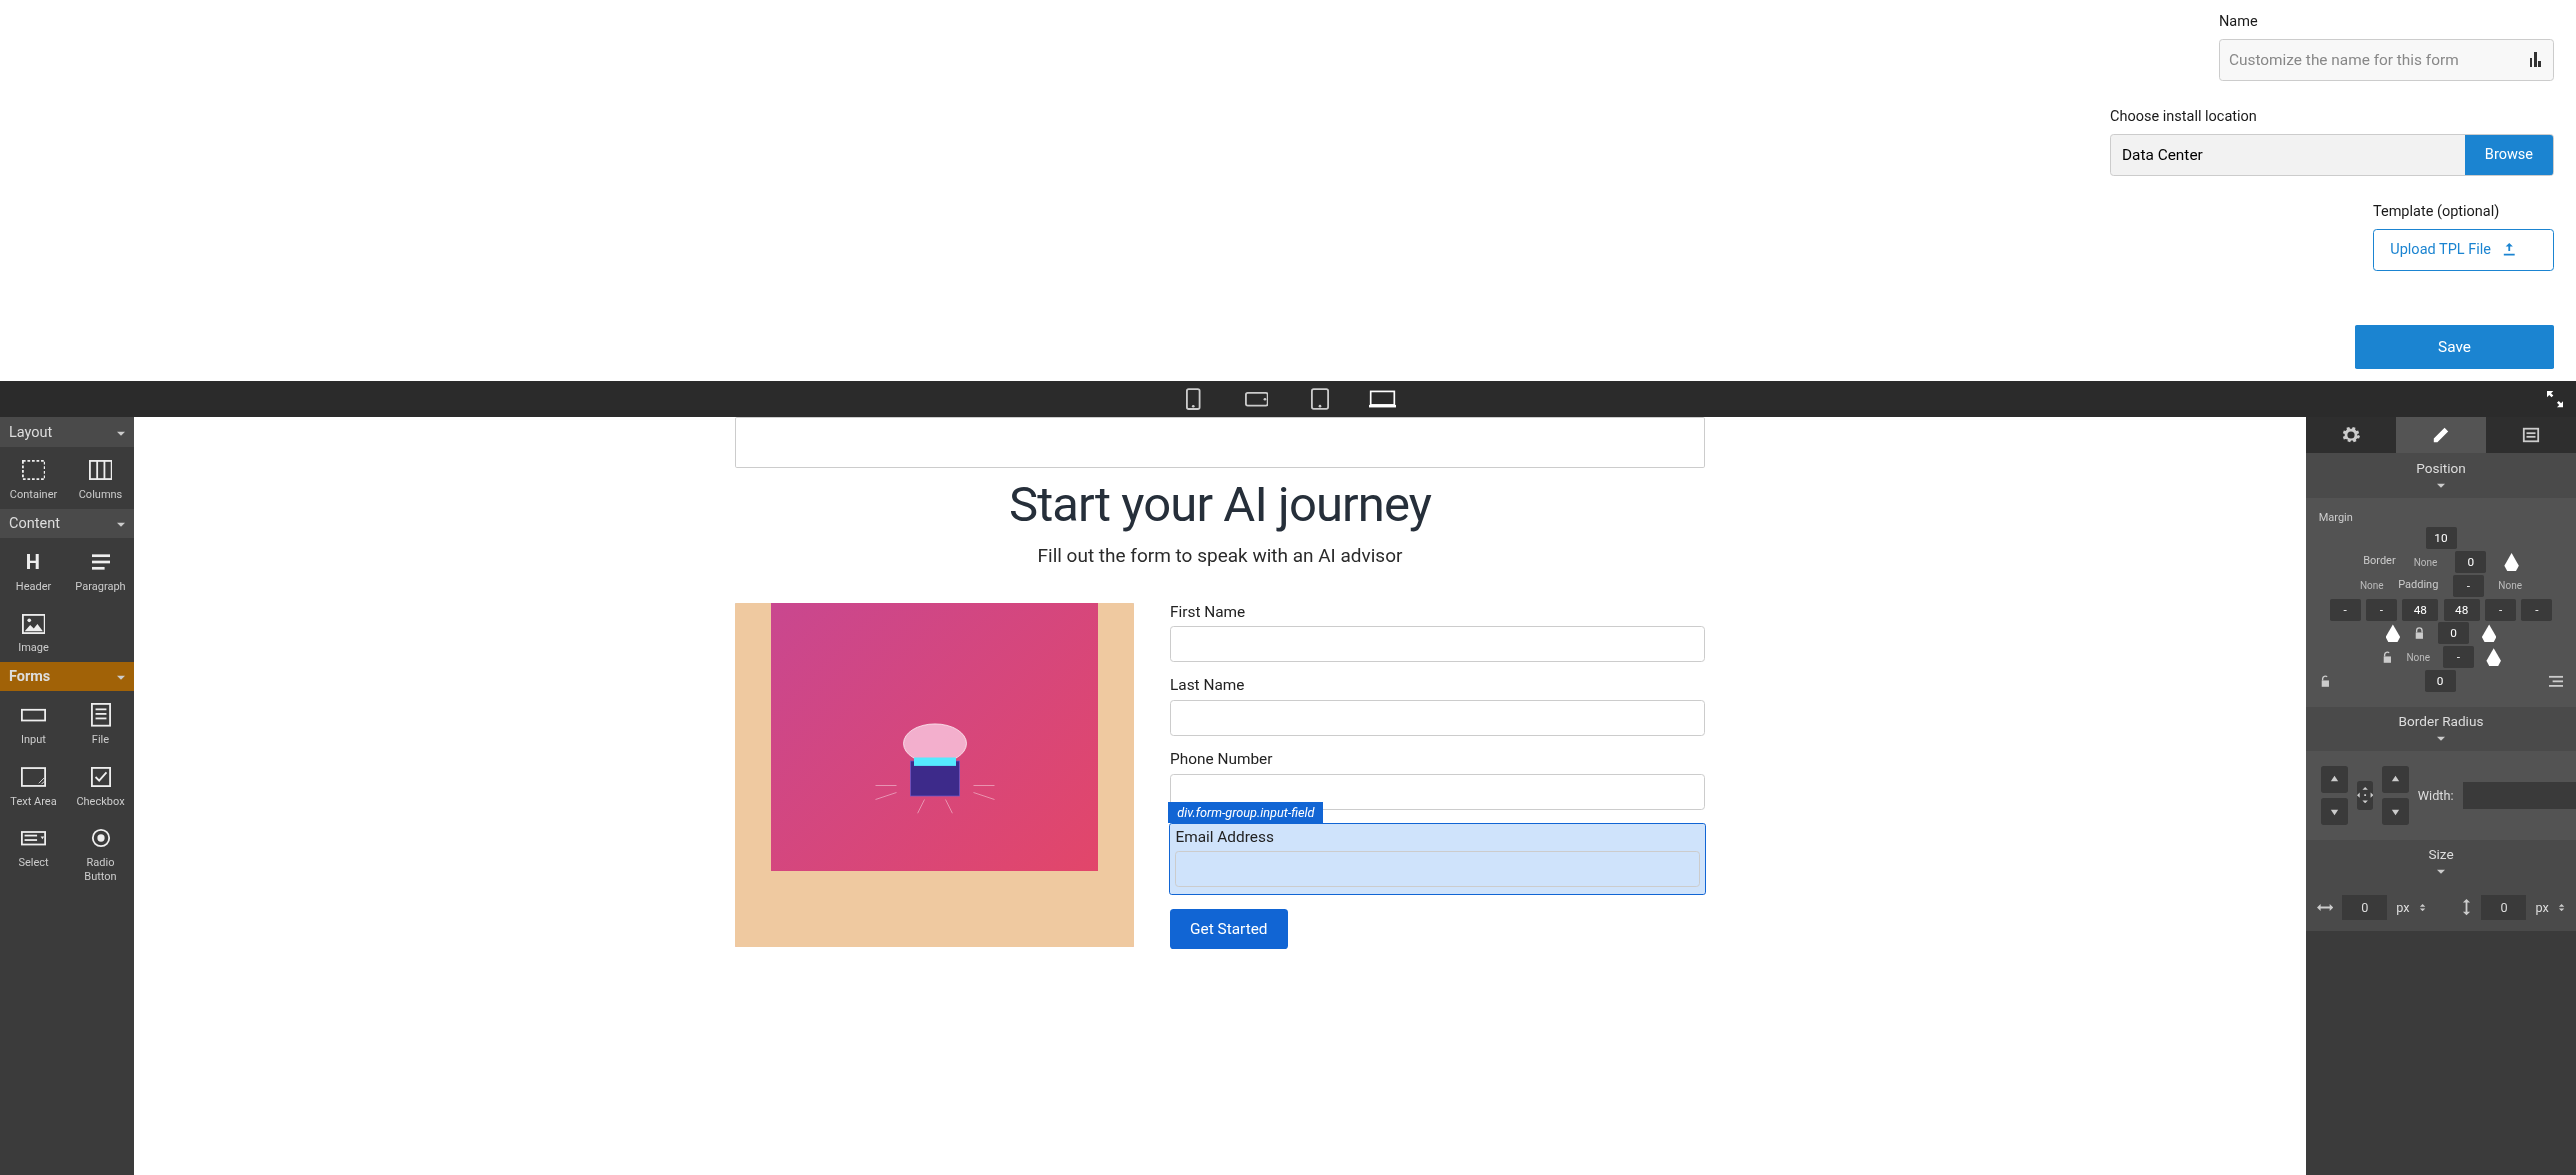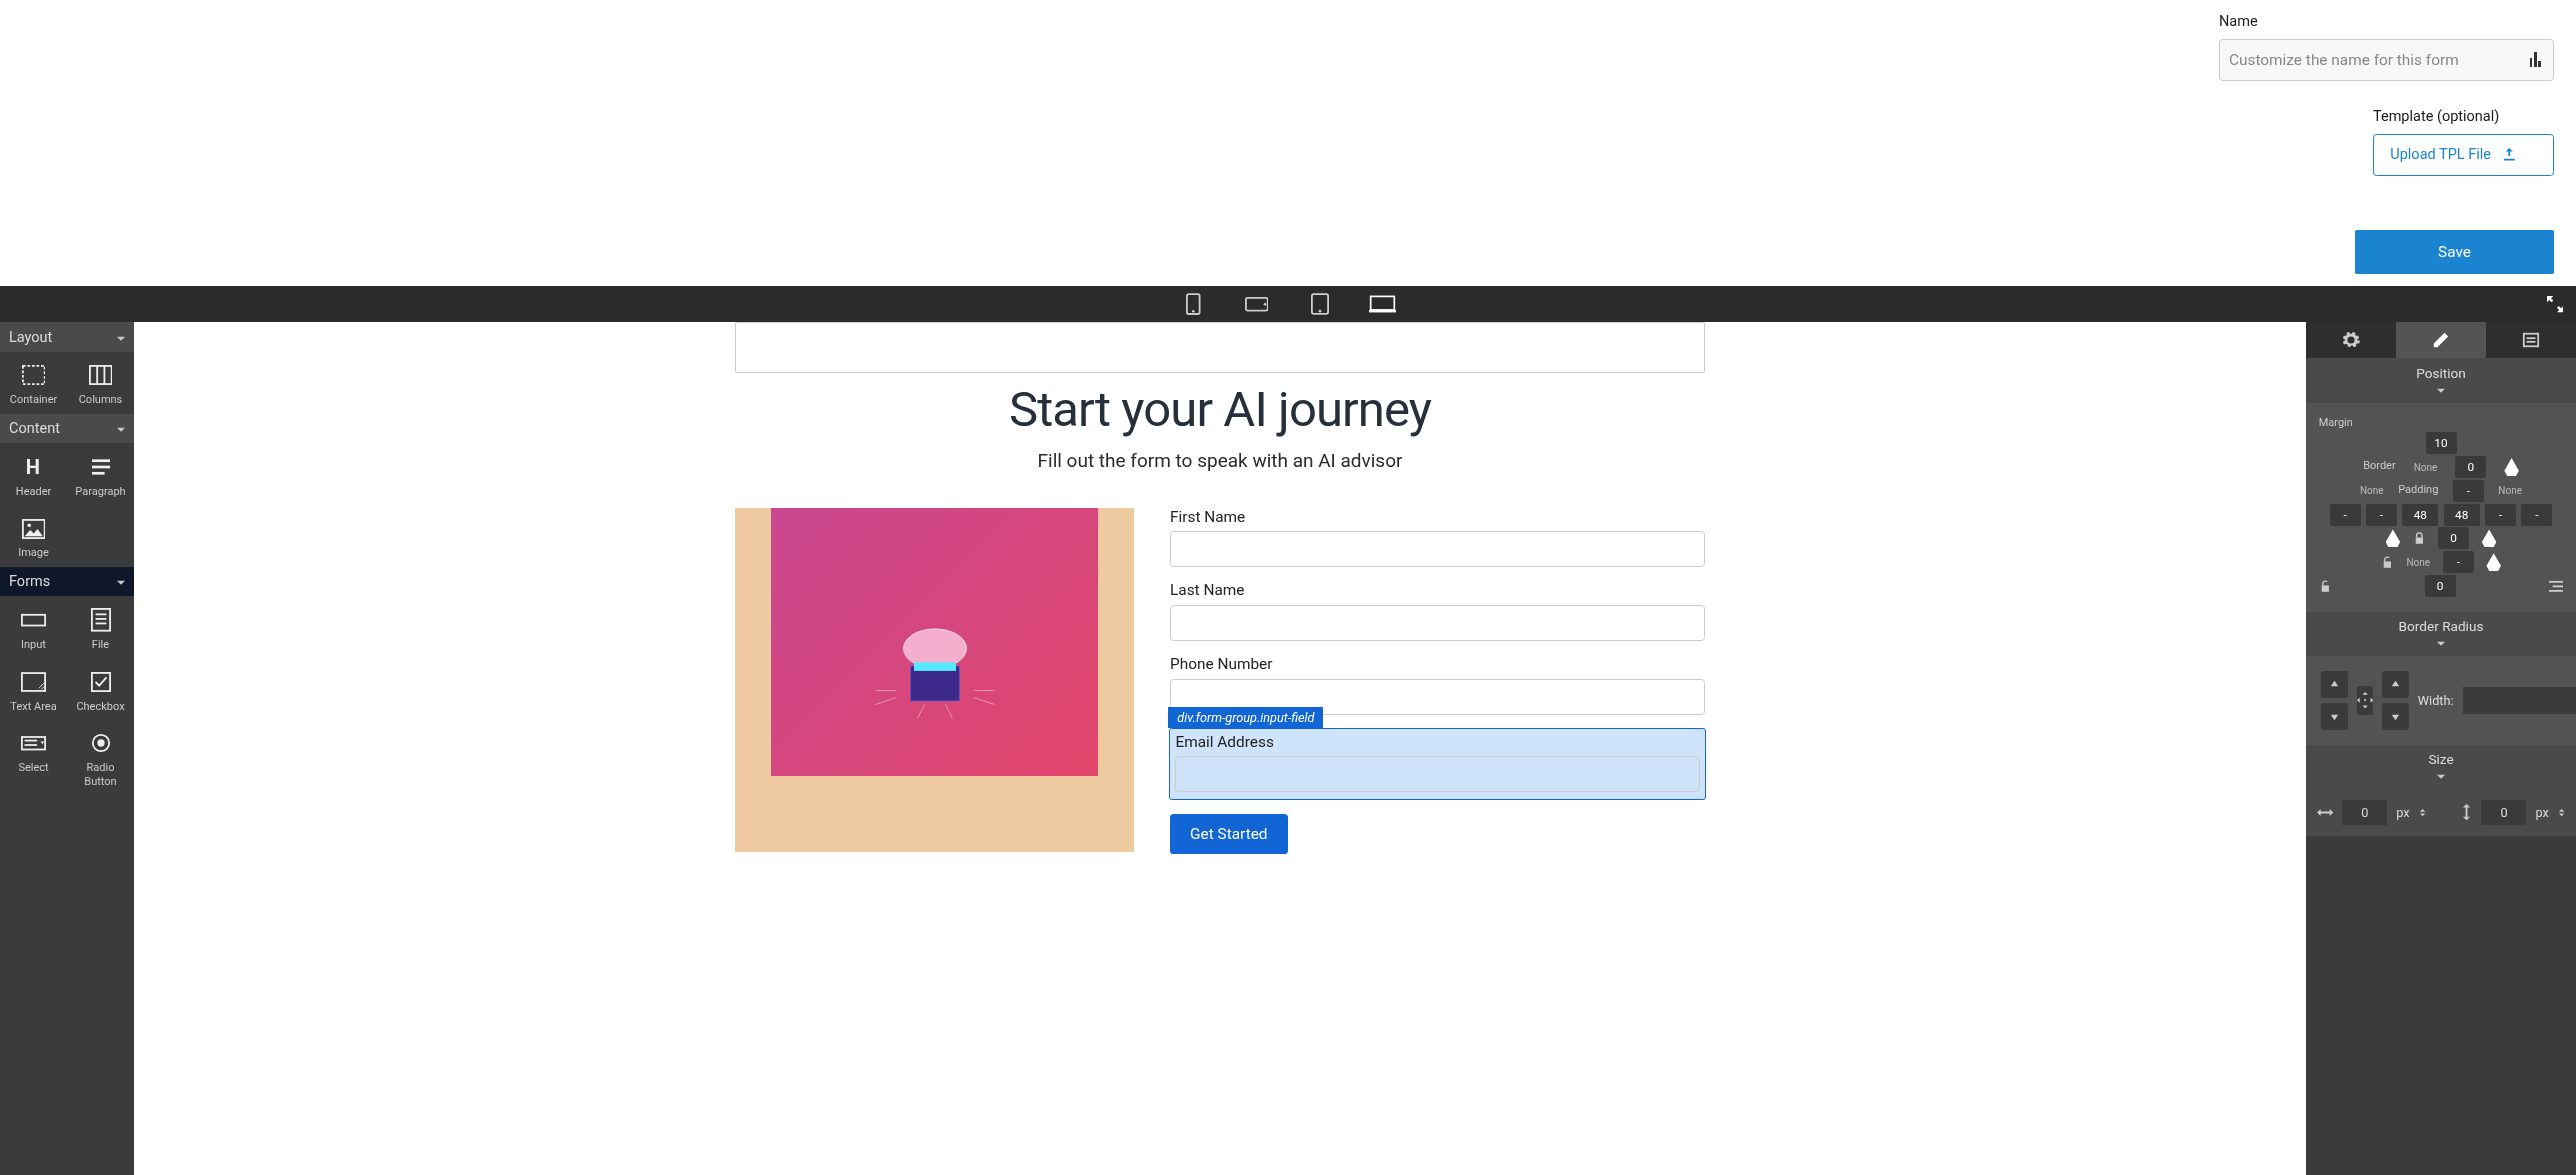--- a/index.html
+++ b/index.html
@@ -29,21 +29,21 @@
   .devicebar { background: #2b2b2b; height: 36px; display: flex; align-items: center; justify-content: center; gap: 36px; position: relative; }
   .devicebar .dev { width: 27px; height: 20px; display:flex; align-items:center; justify-content:center; color:#ccc; cursor:pointer;}
   .devicebar .expand { position: absolute; right: 12.7px; color: #fff; cursor: pointer; }
 
   
   .main { display: flex; height: calc(100vh - 132px); min-height: 507px; background: #3b3b3b; }
 
   
   .left { width: 134px; background: #3b3b3b; color: #ddd; font-size: 11.8px; overflow-y:auto; }
   .section-head { background: #4a4a4a; padding: 6.3px 9px; display: flex; justify-content: space-between; align-items: center; font-size: 14.5px; cursor:pointer;}
-  .section-head.active { background: #0f172a; }
+  .section-head.active { background: #a16207; font-weight: bold; }
   .grid2 { display: grid; grid-template-columns: 1fr 1fr; }
   .tool { padding: 11px 3.6px 7.2px; display: flex; flex-direction: column; align-items: center; gap: 5.4px; cursor: pointer; }
   .tool .ic { width: 25px; height: 25px; display: flex; align-items: center; justify-content: center; color: #eee; }
   .tool .lbl { font-size: 11px; color: #ccc; text-align: center; line-height: 1.2; }
 
   
   .canvas { flex: 1; background: #fff; overflow: auto; padding: 0 27px; }
   .canvas-inner { margin: 0 auto; max-width: 970px; }
   .empty-box { border: 0.9px solid #ccc; height: 51px; margin-bottom: 7.2px; border-radius: 1.8px; }
   .hero-title { font-size: 49px; font-weight: 400; text-align: center; color: #262f3a; letter-spacing: -0.9px; }
@@ -95,20 +95,27 @@
     <label>Name</label>
     <div class="name-input-wrap">
       <input type="text" placeholder="Customize the name for this form" style="">
       <div class="bars-icon">
           <span></span>
           <span></span>
           <span></span>
         </div>
     </div>
   </div>
+  <div class="field install-group">
+    <label>Choose install location</label>
+    <div class="install-wrap">
+      <input type="text" value="Data Center" style="">
+      <button class="browse-btn">Browse</button>
+    </div>
+  </div>
   <div class="field tpl-group">
     <label>Template (optional)</label>
     <button class="tpl-btn">
       <span>Upload TPL File</span>
       <svg width="14.5" height="14.5" viewBox="0 0 16 16">
           <path fill="#1b84d1" d="M8 1l4 4H9v5H7V5H4l4-4zM2 13h12v2H2z"></path>
         </svg>
     </button>
   </div>
   <div class="spacer"></div>

